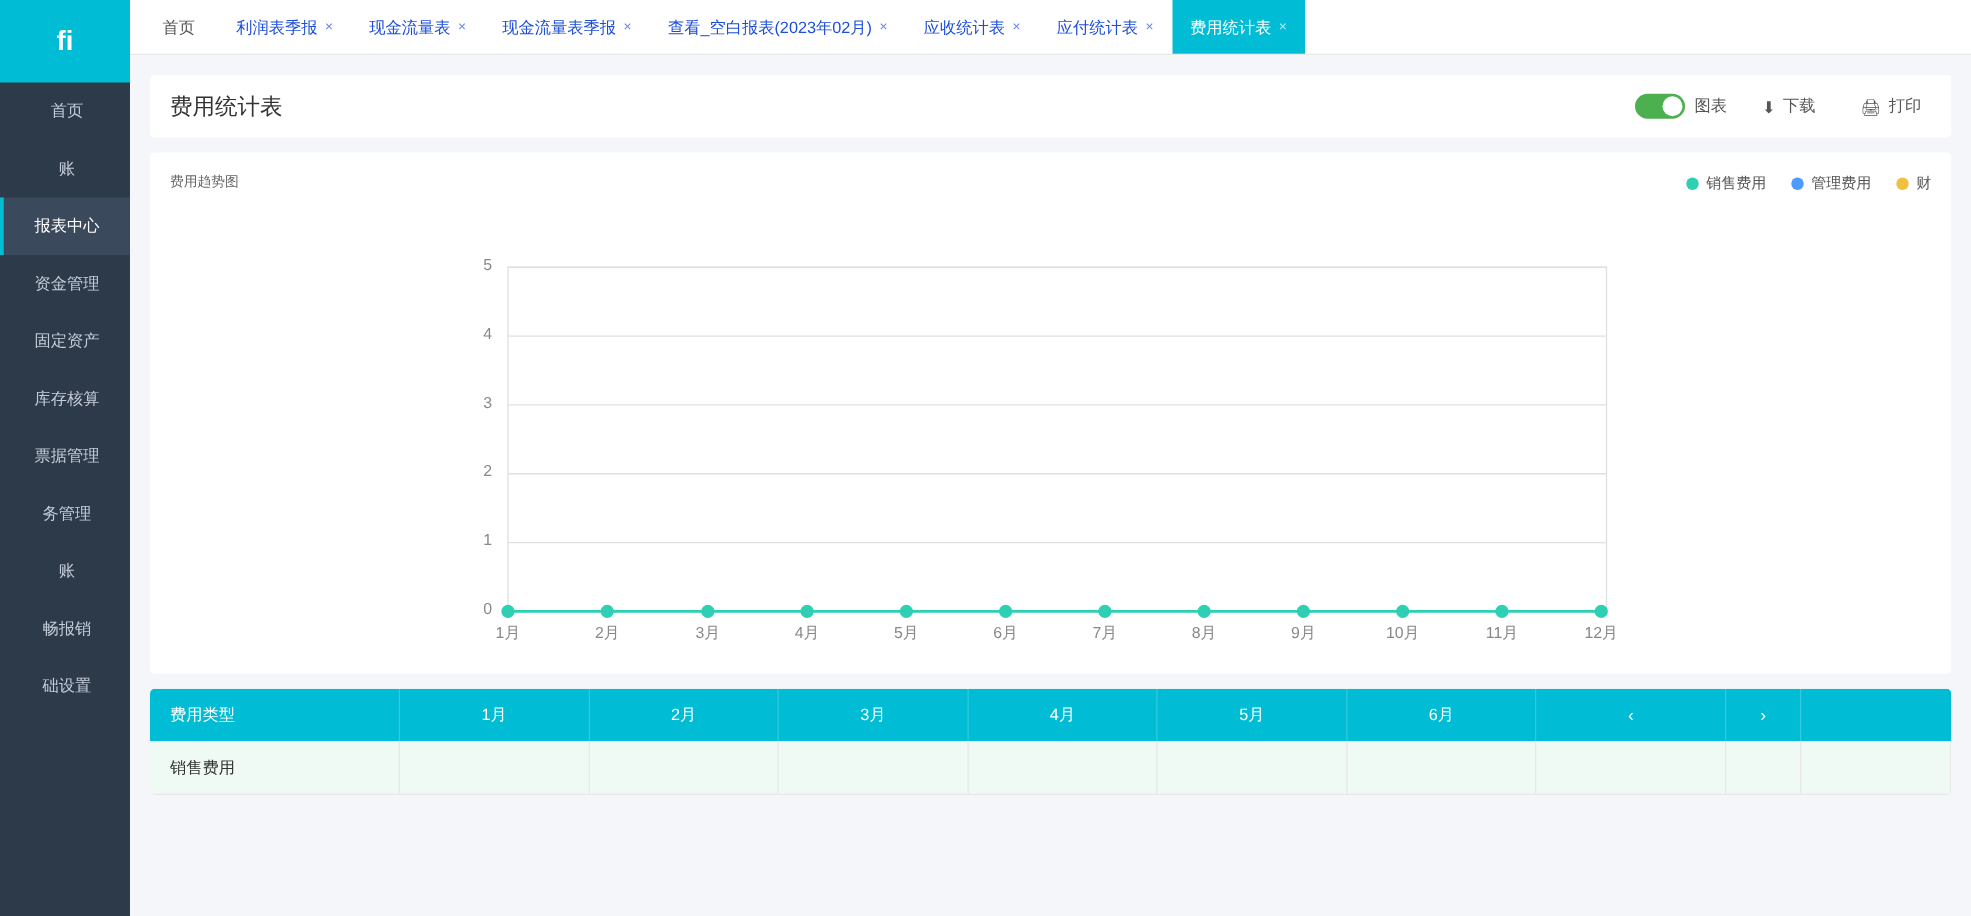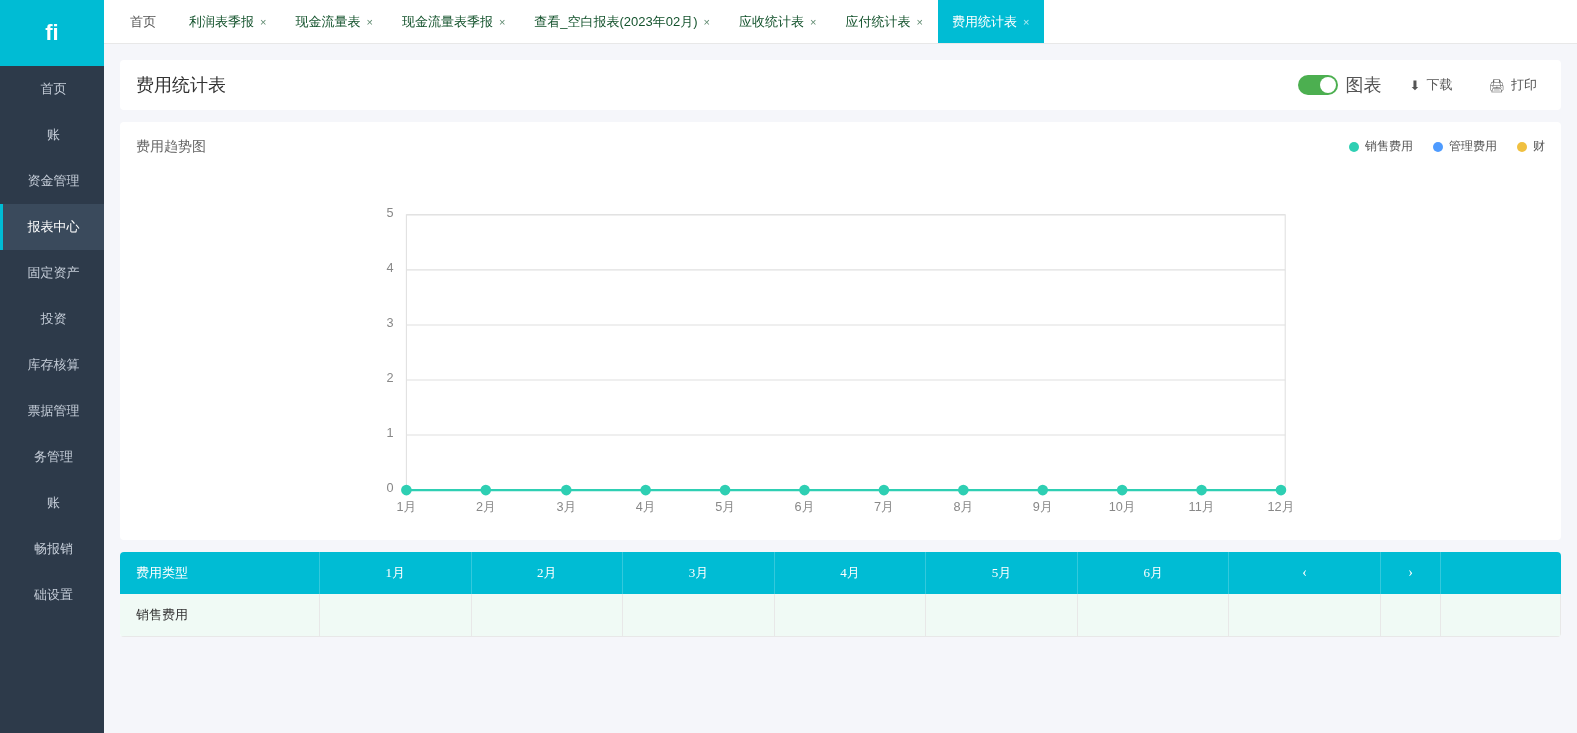--- a/index.html
+++ b/index.html
@@ -53,21 +53,21 @@
       height: 44px;
       padding: 0 8px;
       overflow: hidden;
     }
     .tab {
       display: flex;
       align-items: center;
       padding: 0 14px;
       height: 44px;
       font-size: 13px;
-      color: #14532d;
+      color: #1d4ed8;
       cursor: pointer;
       white-space: nowrap;
       border-right: 1px solid transparent;
     }
     .tab.active {
       background: #00bcd4;
       color: white;
     }
     .tab-close {
       margin-left: 6px;
@@ -108,21 +108,21 @@
     }
     .header-actions {
       display: flex;
       align-items: center;
       gap: 20px;
     }
     .toggle-wrap {
       display: flex;
       align-items: center;
       gap: 8px;
-      font-size: 18px;
+      font-size: 13px;
       color: #555;
     }
     .toggle {
       width: 40px;
       height: 20px;
       background: #4caf50;
       border-radius: 10px;
       position: relative;
       cursor: pointer;
     }
@@ -147,21 +147,21 @@
       border-radius: 3px;
     }
 
     
     .chart-section {
       background: white;
       border-radius: 4px;
       padding: 16px;
     }
     .chart-title {
-      font-size: 14px;
+      font-size: 11px;
       color: #666;
       margin-bottom: 8px;
     }
     .chart-legend {
       display: flex;
       align-items: center;
       justify-content: flex-end;
       gap: 20px;
       margin-bottom: 8px;
     }
@@ -192,21 +192,20 @@
       background: white;
       border-radius: 4px;
       overflow: hidden;
     }
     .table-header-row {
       display: grid;
       grid-template-columns: 200px repeat(7, 1fr) 60px 120px;
       background: #00bcd4;
       color: white;
       font-size: 13px;
-      font-family: Liberation Serif, serif;
     }
     .table-header-cell {
       padding: 12px 8px;
       text-align: center;
       border-right: 1px solid rgba(255,255,255,0.2);
       display: flex;
       align-items: center;
       justify-content: center;
       gap: 4px;
     }
@@ -238,24 +237,23 @@
       cursor: pointer;
     }
   </style>
 </head>
 <body>
 
 <div class="sidebar">
   <div class="sidebar-logo">fi</div>
   <div class="sidebar-item">首页</div>
   <div class="sidebar-item">账</div>
+  <div class="sidebar-item active">报表中心</div>
   <div class="sidebar-item">资金管理</div>
-  <div class="sidebar-item active">报表中心</div>
   <div class="sidebar-item">固定资产</div>
-  <div class="sidebar-item">投资</div>
   <div class="sidebar-item">库存核算</div>
   <div class="sidebar-item">票据管理</div>
   <div class="sidebar-item">务管理</div>
   <div class="sidebar-item">账</div>
   <div class="sidebar-item">畅报销</div>
   <div class="sidebar-item">础设置</div>
 </div>
 
 <div class="main">
 

